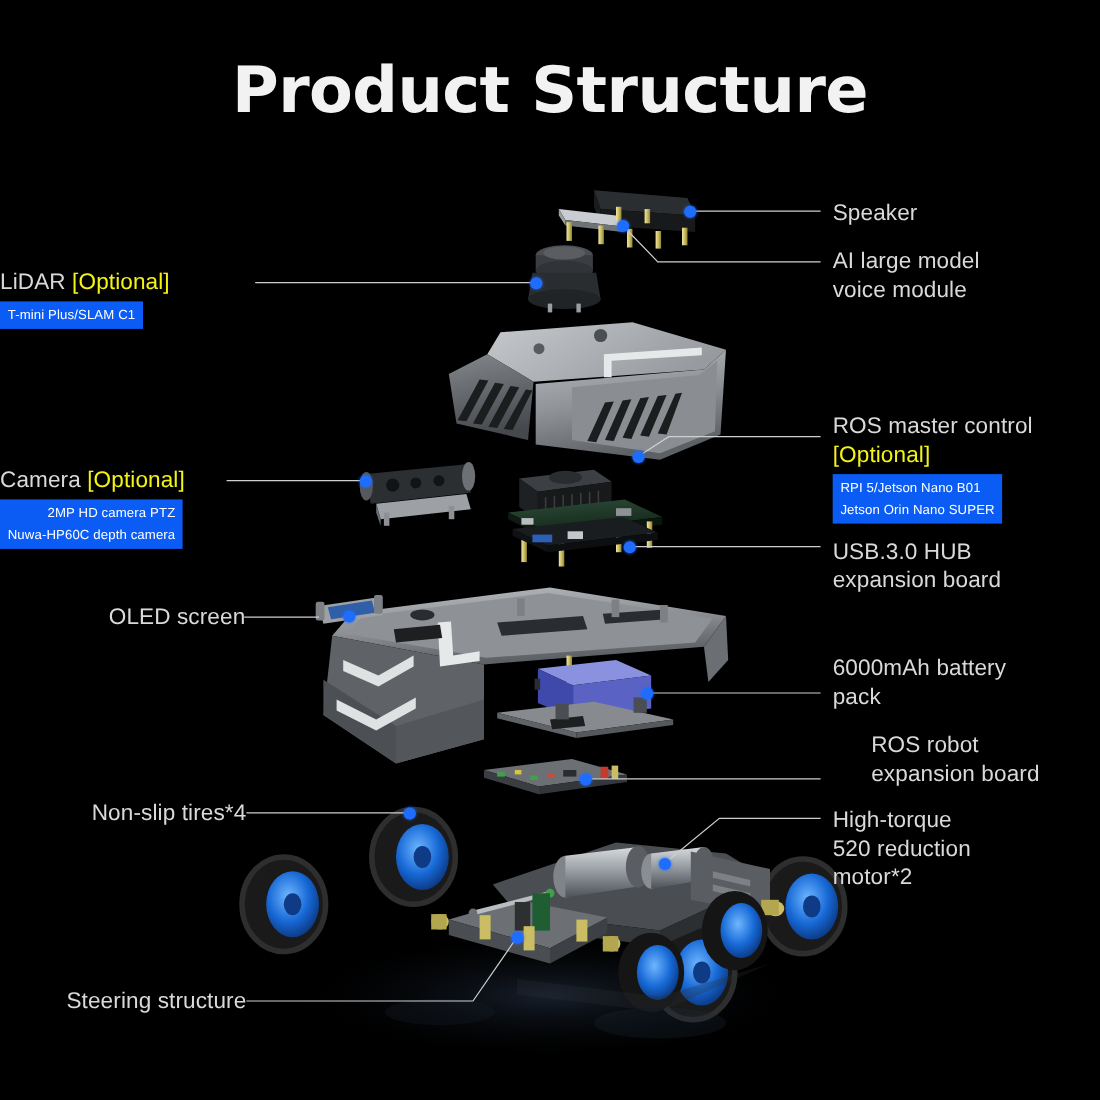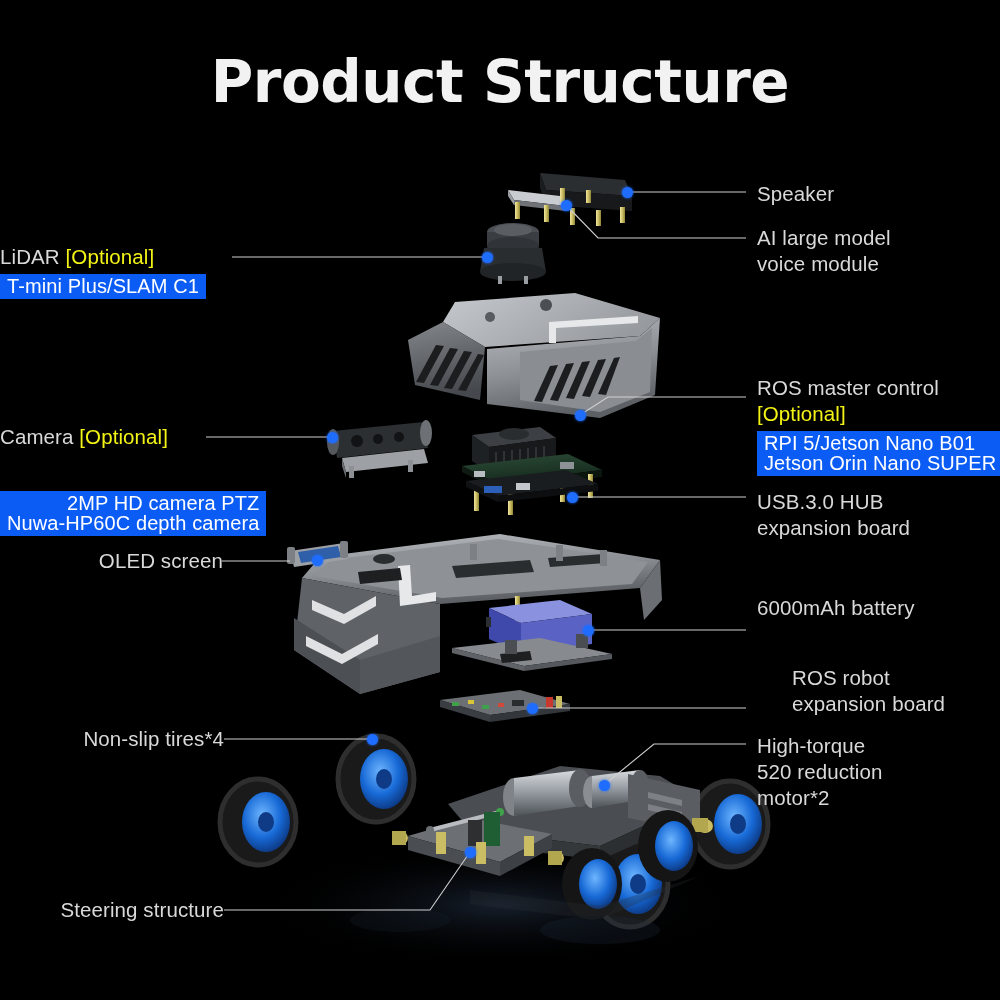--- a/index.html
+++ b/index.html
@@ -47,21 +47,21 @@
   .callout.left  { text-align: right; }
 
   .callout .opt {
     color: #f3f315;
   }
 
   .badge {
     display: inline-block;
     background: #0a5cf5;
     color: #ffffff;
-    font-size: 20px;
+    font-size: 12px;
     line-height: 20px;
     padding: 2px 7px 3px 7px;
     white-space: nowrap;
     margin-top: 4px;
   }
   .badge .ln { display: block; }
   .badge.tright { text-align: right; }
   .badge.tleft  { text-align: left; }
 
   .wrap-l { display: flex; flex-direction: column; align-items: flex-start; }
@@ -455,20 +455,21 @@
     </div>
   </div>
 
   <div class="callout right" style="left:757px; top:489px;">
     <div>USB.3.0 HUB</div>
     <div>expansion board</div>
   </div>
 
   <div class="callout right" style="left:757px; top:595px;">
     <div>6000mAh battery</div>
+    <div>pack</div>
   </div>
 
   <div class="callout right" style="left:792px; top:665px;">
     <div>ROS robot</div>
     <div>expansion board</div>
   </div>
 
   <div class="callout right" style="left:757px; top:733px;">
     <div>High-torque</div>
     <div>520 reduction</div>
@@ -478,21 +479,21 @@
   <div class="callout left wrap-l" style="left:0px; top:244px; width:224px;">
     <div>
       <span>LiDAR</span>
       <span class="opt">[Optional]</span>
     </div>
     <div class="badge tleft">
       <span class="ln">T-mini Plus/SLAM C1</span>
     </div>
   </div>
 
-  <div class="callout left wrap-l" style="left:0px; top:424px; width:206px;gap:37px;">
+  <div class="callout left wrap-l" style="left:0px; top:424px; width:206px;">
     <div>
       <span>Camera</span>
       <span class="opt">[Optional]</span>
     </div>
     <div class="badge tright">
       <span class="ln">2MP HD camera PTZ</span>
       <span class="ln">Nuwa-HP60C depth camera</span>
     </div>
   </div>
 

